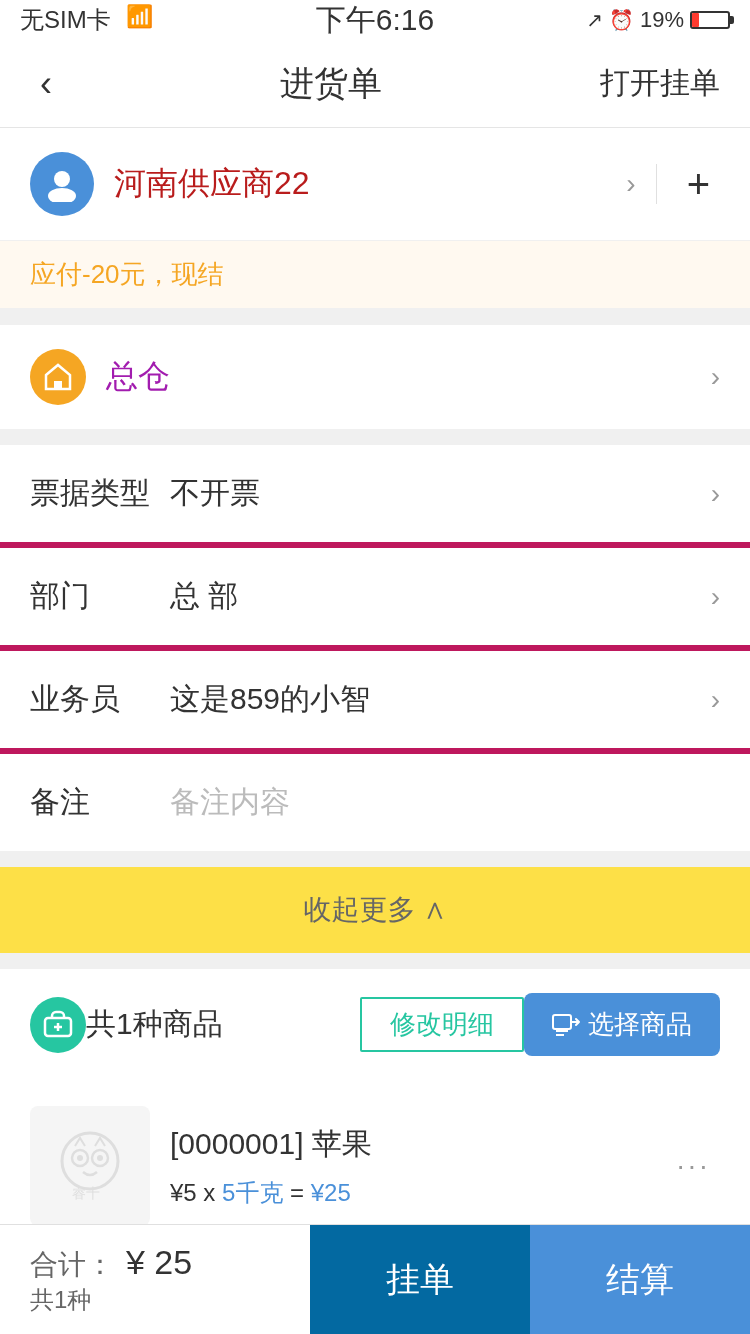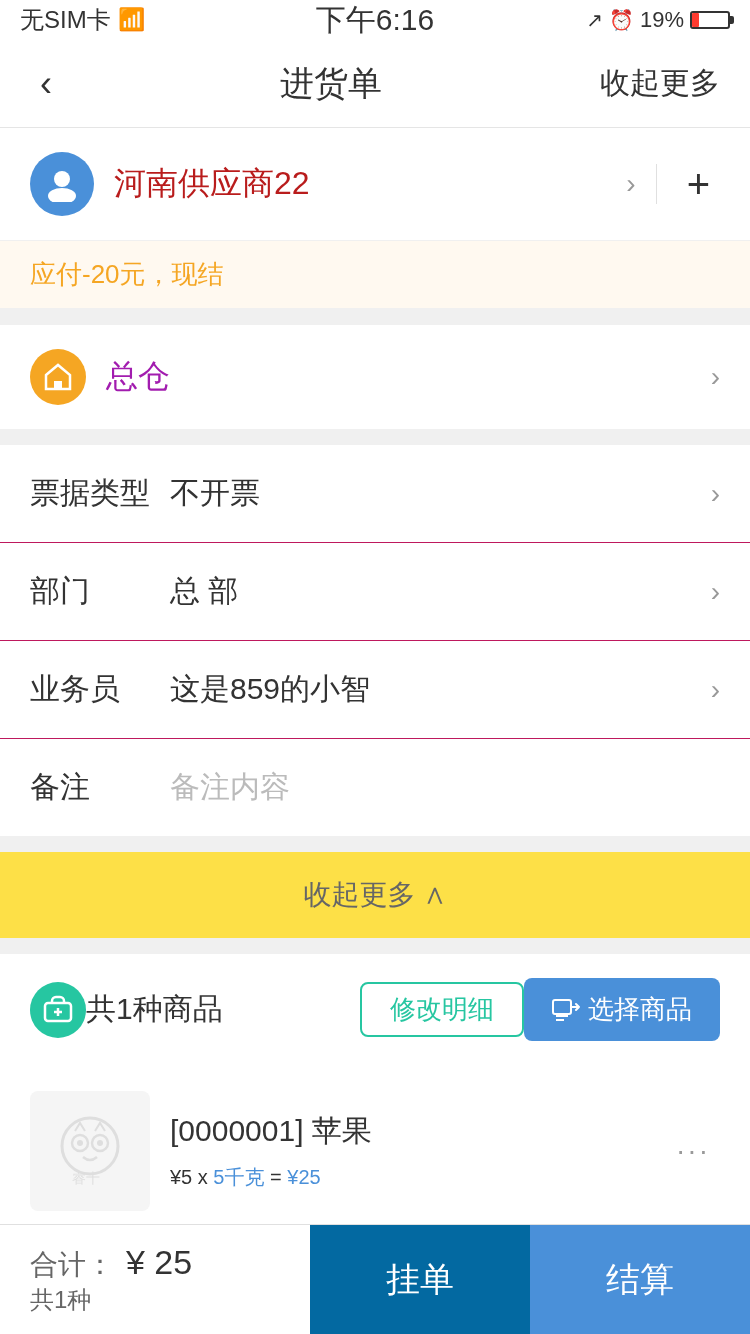--- a/index.html
+++ b/index.html
@@ -19,21 +19,21 @@
       width: 750px;
       height: 40px;
       background: #fff;
       display: flex;
       align-items: center;
       justify-content: space-between;
       padding: 0 20px;
       font-size: 24px;
       color: #333;
     }
-    .status-left { display: flex; align-items: center; gap: 8px; }
+    .status-left { display: flex; align-items: flex-start; gap: 16px; }
     .status-center { position: absolute; left: 50%; transform: translateX(-50%); font-size: 30px; font-weight: 500; }
     .status-right { display: flex; align-items: center; gap: 6px; font-size: 22px; }
     .battery {
       width: 40px; height: 18px; border: 2px solid #333; border-radius: 3px; position: relative;
     }
     .battery::after {
       content: ''; position: absolute; right: -6px; top: 50%; transform: translateY(-50%);
       width: 4px; height: 8px; background: #333; border-radius: 0 2px 2px 0;
     }
     .battery-fill {
@@ -148,21 +148,21 @@
 
     
     .form-section {
       background: #fff;
       margin-bottom: 16px;
     }
     .form-row {
       display: flex;
       align-items: center;
       padding: 28px 30px;
-      border-bottom: 1px solid #be185d;
+      border-bottom: 6px solid #be185d;
       min-height: 88px;
     }
     .form-row:last-child {
       border-bottom: none;
     }
     .form-label {
       font-size: 30px;
       color: #333;
       width: 140px;
       flex-shrink: 0;
@@ -208,21 +208,21 @@
       flex-shrink: 0;
     }
     .product-count {
       flex: 1;
       font-size: 30px;
       color: #333;
     }
     .btn-outline {
       padding: 8px 28px;
       border: 2px solid #26c6a1;
-      border-radius: 8px;
+      border-radius: 2px;
       background: #fff;
       color: #26c6a1;
       font-size: 26px;
       cursor: pointer;
     }
     .btn-blue {
       padding: 14px 28px;
       border-radius: 8px;
       background: #4a90d9;
       color: #fff;
@@ -259,21 +259,21 @@
     }
     .product-info {
       flex: 1;
     }
     .product-name {
       font-size: 30px;
       color: #333;
       margin-bottom: 12px;
     }
     .product-price {
-      font-size: 20px;
+      font-size: 24px;
       color: #333;
     }
     .product-price .highlight {
       color: #4a90d9;
     }
     .product-more {
       color: #999;
       font-size: 28px;
       letter-spacing: 2px;
       padding: 10px;
@@ -363,21 +363,21 @@
       <div class="battery-fill"></div>
     </div>
   </div>
 </div>
 
 <div class="nav-bar">
   <div class="nav-back">
     <span>‹</span>
   </div>
   <div class="nav-title">进货单</div>
-  <div class="nav-action">收起更多</div>
+  <div class="nav-action">打开挂单</div>
 </div>
 
 <div class="content">
 
   <div class="section">
     <div class="supplier-row">
       <div class="supplier-avatar">
         <svg width="36" height="36" viewBox="0 0 36 36" fill="none" xmlns="http://www.w3.org/2000/svg">
           <circle cx="18" cy="13" r="8" fill="white"></circle>
           <ellipse cx="18" cy="30" rx="14" ry="8" fill="white"></ellipse>

